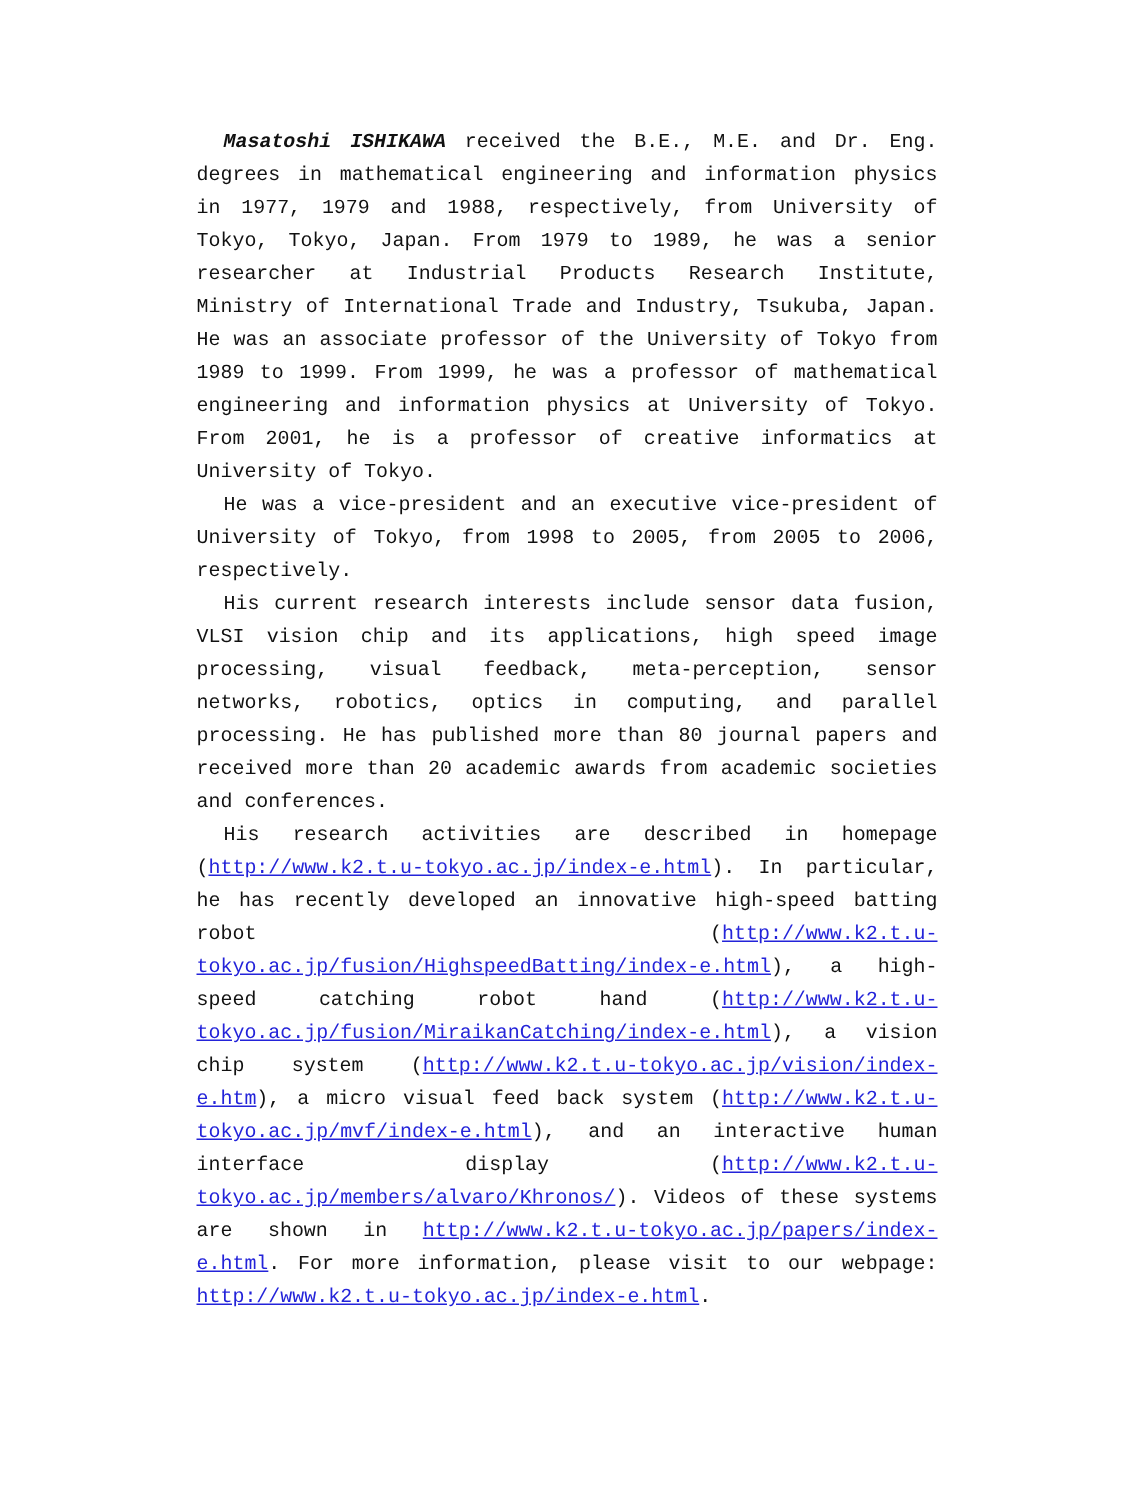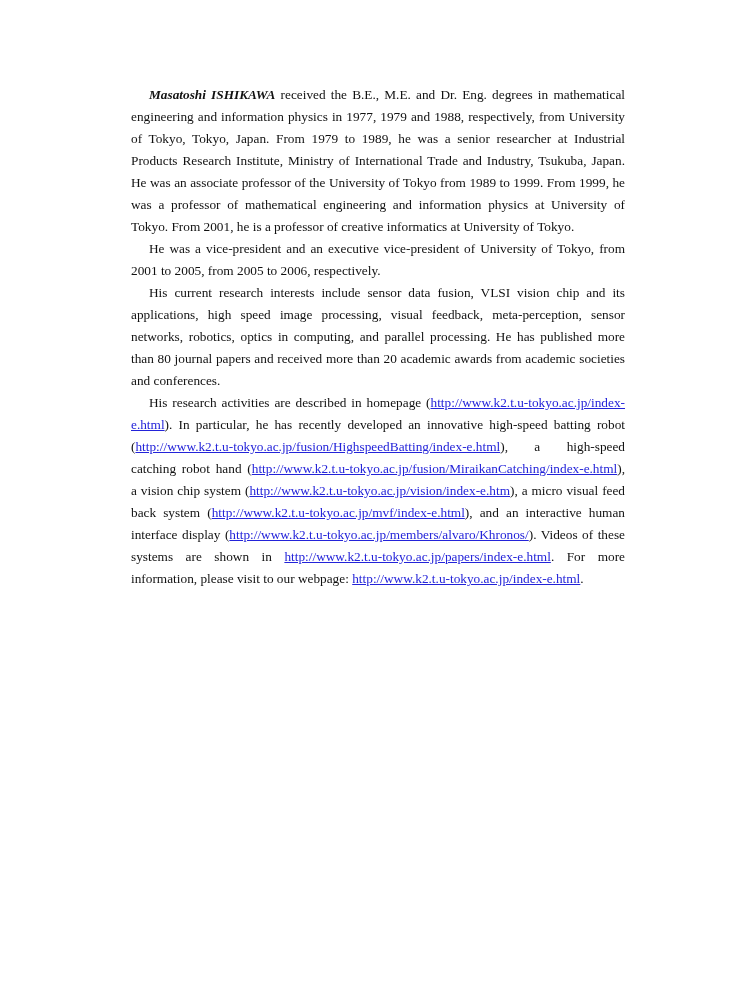--- a/index.html
+++ b/index.html
@@ -1,27 +1,27 @@
 <!DOCTYPE html>
 <html><head>
   <meta charset="utf-8">
   <style>
     html, body { margin:0; padding:0; background:#ffffff; }
     body { width:755px; height:1000px; position:relative; overflow:hidden; }
     .page {
       position:absolute; left:131px; top:84px; width:494px;
-      font-family:Liberation Serif, serif;
+      font-family:Liberation Mono, monospace;
       font-size:13.3px; line-height:22px; color:#111111;
       text-align:justify;
     }
     .page p { margin:0; text-indent:18px; }
     .name { font-weight:bold; font-style:italic; }
     a { color:#2323d9; text-decoration:underline; }
   </style>
 </head>
 <body>
 
 <div class="page">
   <p><span class="name">Masatoshi ISHIKAWA</span><span> received the B.E., M.E. and Dr. Eng. degrees in mathematical engineering and information physics in 1977, 1979 and 1988, respectively, from University of Tokyo, Tokyo, Japan. From 1979 to 1989, he was a senior researcher at Industrial Products Research Institute, Ministry of International Trade and Industry, Tsukuba, Japan. He was an associate professor of the University of Tokyo from 1989 to 1999. From 1999, he was a professor of mathematical engineering and information physics at University of Tokyo. From 2001, he is a professor of creative informatics at University of Tokyo.</span></p>
-  <p>He was a vice-president and an executive vice-president of University of Tokyo, from 2001 to 2005, from 2005 to 2006, respectively.</p>
+  <p>He was a vice-president and an executive vice-president of University of Tokyo, from 1998 to 2005, from 2005 to 2006, respectively.</p>
   <p>His current research interests include sensor data fusion, VLSI vision chip and its applications, high speed image processing, visual feedback, meta-perception, sensor networks, robotics, optics in computing, and parallel processing. He has published more than 80 journal papers and received more than 20 academic awards from academic societies and conferences.</p>
   <p><span>His research activities are described in homepage (</span><a>http://www.k2.t.u-tokyo.ac.jp/index-e.html</a><span>). In particular, he has recently developed an innovative high-speed batting robot (</span><a>http://www.k2.t.u-tokyo.ac.jp/fusion/HighspeedBatting/index-e.html</a><span>), a high-speed catching robot hand (</span><a>http://www.k2.t.u-tokyo.ac.jp/fusion/MiraikanCatching/index-e.html</a><span>), a vision chip system (</span><a>http://www.k2.t.u-tokyo.ac.jp/vision/index-e.htm</a><span>), a micro visual feed back system (</span><a>http://www.k2.t.u-tokyo.ac.jp/mvf/index-e.html</a><span>), and an interactive human interface display (</span><a>http://www.k2.t.u-tokyo.ac.jp/members/alvaro/Khronos/</a><span>). Videos of these systems are shown in </span><a>http://www.k2.t.u-tokyo.ac.jp/papers/index-e.html</a><span>. For more information, please visit to our webpage: </span><a>http://www.k2.t.u-tokyo.ac.jp/index-e.html</a><span>.</span></p>
 </div>
 
 </body></html>

